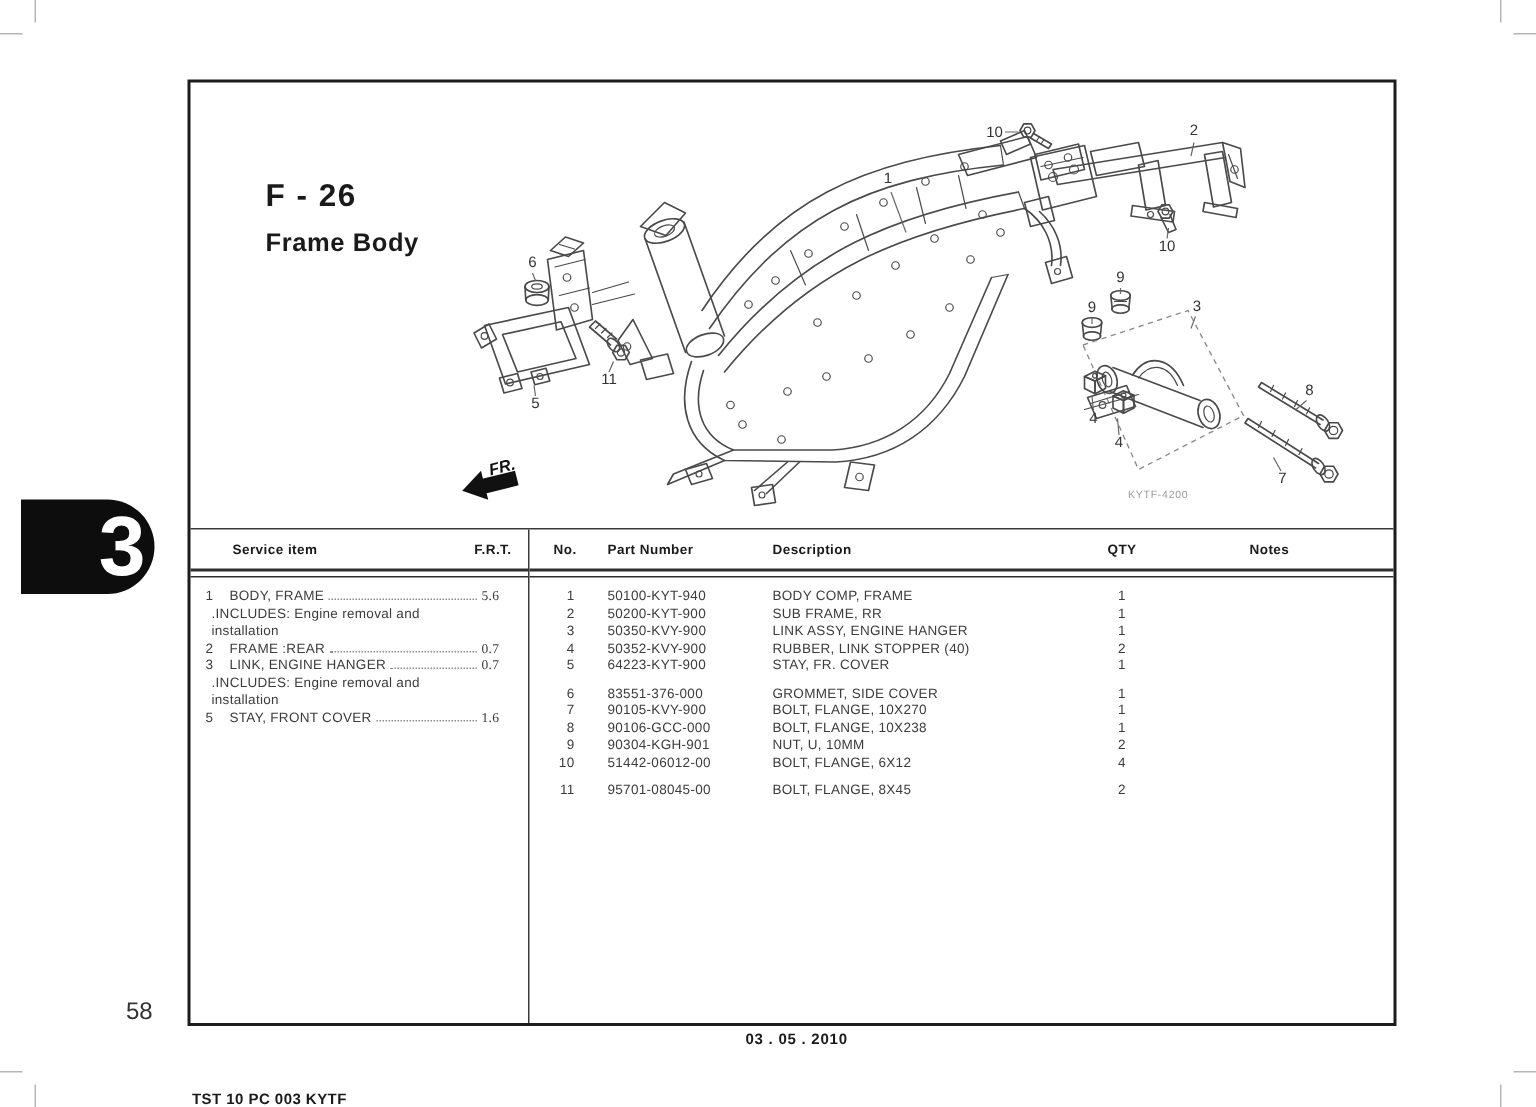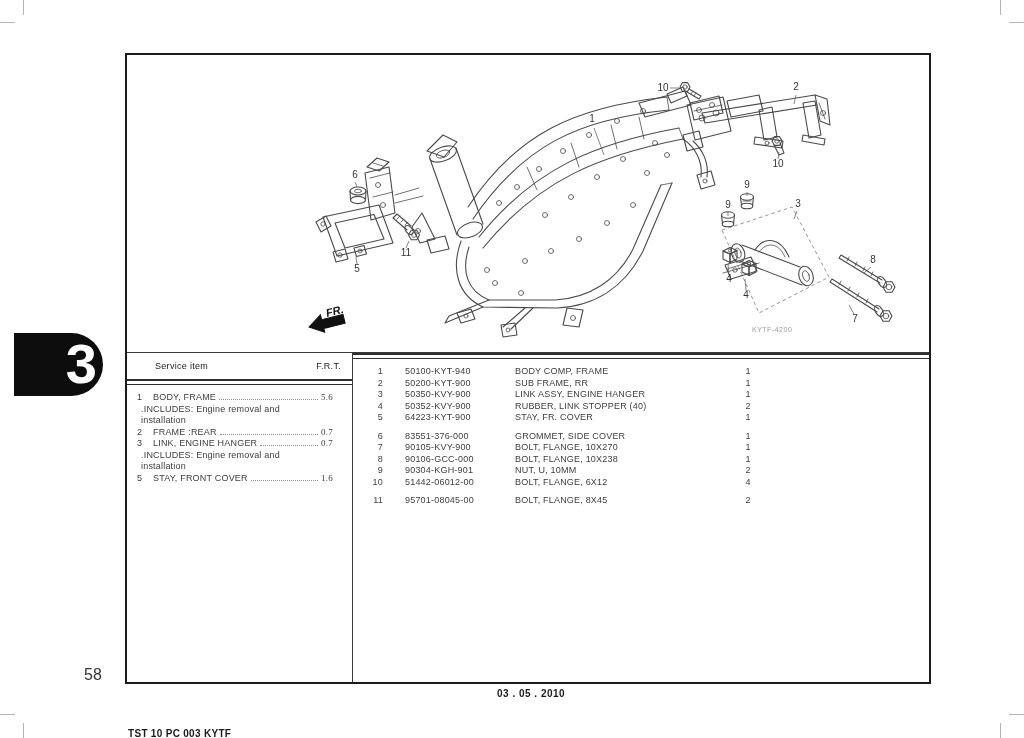--- a/index.html
+++ b/index.html
@@ -32,21 +32,21 @@
   .callout{font-size:10px;fill:#333;text-anchor:middle;}
   .leader{stroke:#666;stroke-width:.8;}
   .diag-code{font-size:7px;fill:#9a9a9a;letter-spacing:.5px;}
   .fr-text{font-size:11px;font-weight:bold;font-style:italic;fill:#111;}
   .fr-poly{fill:#111;stroke:#111;}
   
   .tables{position:absolute;left:0;right:0;top:297px;bottom:0;border-top:1px solid #3a3a3a;}
   .tbl-divider{position:absolute;left:225px;top:0;bottom:0;width:1px;background:#3a3a3a;}
   .svc-section{position:absolute;left:0;top:0;width:225px;bottom:0;}
   .pt-section{position:absolute;left:226px;right:0;top:0;bottom:0;}
-  .thead{position:relative;height:26px;font-size:9px;font-weight:normal;color:#1a1a1a;padding-left:37px;}
+  .thead{position:relative;height:26px;font-size:9px;font-weight:bold;color:#1a1a1a;padding-left:37px;}
   .thead span{position:absolute;top:8px;letter-spacing:.3px;}
   .head-rule{height:3px;border-top:2px solid #2e2e2e;border-bottom:1px solid #2e2e2e;}
   .rows{padding-top:7px;}
   .svc-row{display:flex;align-items:baseline;padding:0 15px 0 10px;font-size:9px;line-height:11.5px;color:#3c3c3c;letter-spacing:.2px;}
   .svc-no{width:16px;flex:none;}
   .svc-name{white-space:nowrap;flex:none;}
   .svc-leader{flex:1;border-bottom:1px dotted #8c8c8c;margin:0 3px 2px 3px;min-width:6px;}
   .svc-frt{width:16px;flex:none;text-align:left;font-family:Liberation Serif, serif;}
   .svc-sub{padding-left:14px;font-size:9px;line-height:11.5px;color:#3c3c3c;letter-spacing:.2px;}
   .pt-row{position:relative;height:11.5px;font-size:9px;line-height:11.5px;color:#3c3c3c;letter-spacing:.2px;}
@@ -301,20 +301,24 @@
         <text x="728" y="267" class="callout">7</text>
         <line x1="228" y1="127" x2="230" y2="132" class="leader"></line>
         <text x="228" y="123" class="callout">6</text>
         <line x1="230" y1="209" x2="229" y2="202" class="leader"></line>
         <text x="230" y="217" class="callout">5</text>
         <line x1="279" y1="193" x2="282" y2="186" class="leader"></line>
         <text x="279" y="201" class="callout">11</text>
       </g>
   </svg>
 
+  <div class="title-block">
+    <div class="title-code">F - 26</div>
+    <div class="title-name">Frame Body</div>
+  </div>
 
   <div class="tables">
     <div class="tbl-divider"></div>
 
     <div class="svc-section">
       <div class="thead">
         <span class="svh-item">Service item</span>
         <span class="svh-frt">F.R.T.</span>
       </div>
       <div class="head-rule"></div>
@@ -344,20 +348,27 @@
           <div class="svc-row">
             <span class="svc-no">5</span>
             <span class="svc-name">STAY, FRONT COVER</span>
             <span class="svc-leader"></span>
             <span class="svc-frt">1.6</span>
           </div>
         </div>
     </div>
 
     <div class="pt-section">
+      <div class="thead">
+        <span class="pth-no">No.</span>
+        <span class="pth-part">Part Number</span>
+        <span class="pth-desc">Description</span>
+        <span class="pth-qty">QTY</span>
+        <span class="pth-notes">Notes</span>
+      </div>
       <div class="head-rule"></div>
       <div class="rows">
           <div class="pt-group">
             <div class="pt-row">
               <span class="pt-no">1</span>
               <span class="pt-part">50100-KYT-940</span>
               <span class="pt-desc">BODY COMP, FRAME</span>
               <span class="pt-qty">1</span>
             </div>
             <div class="pt-row">

